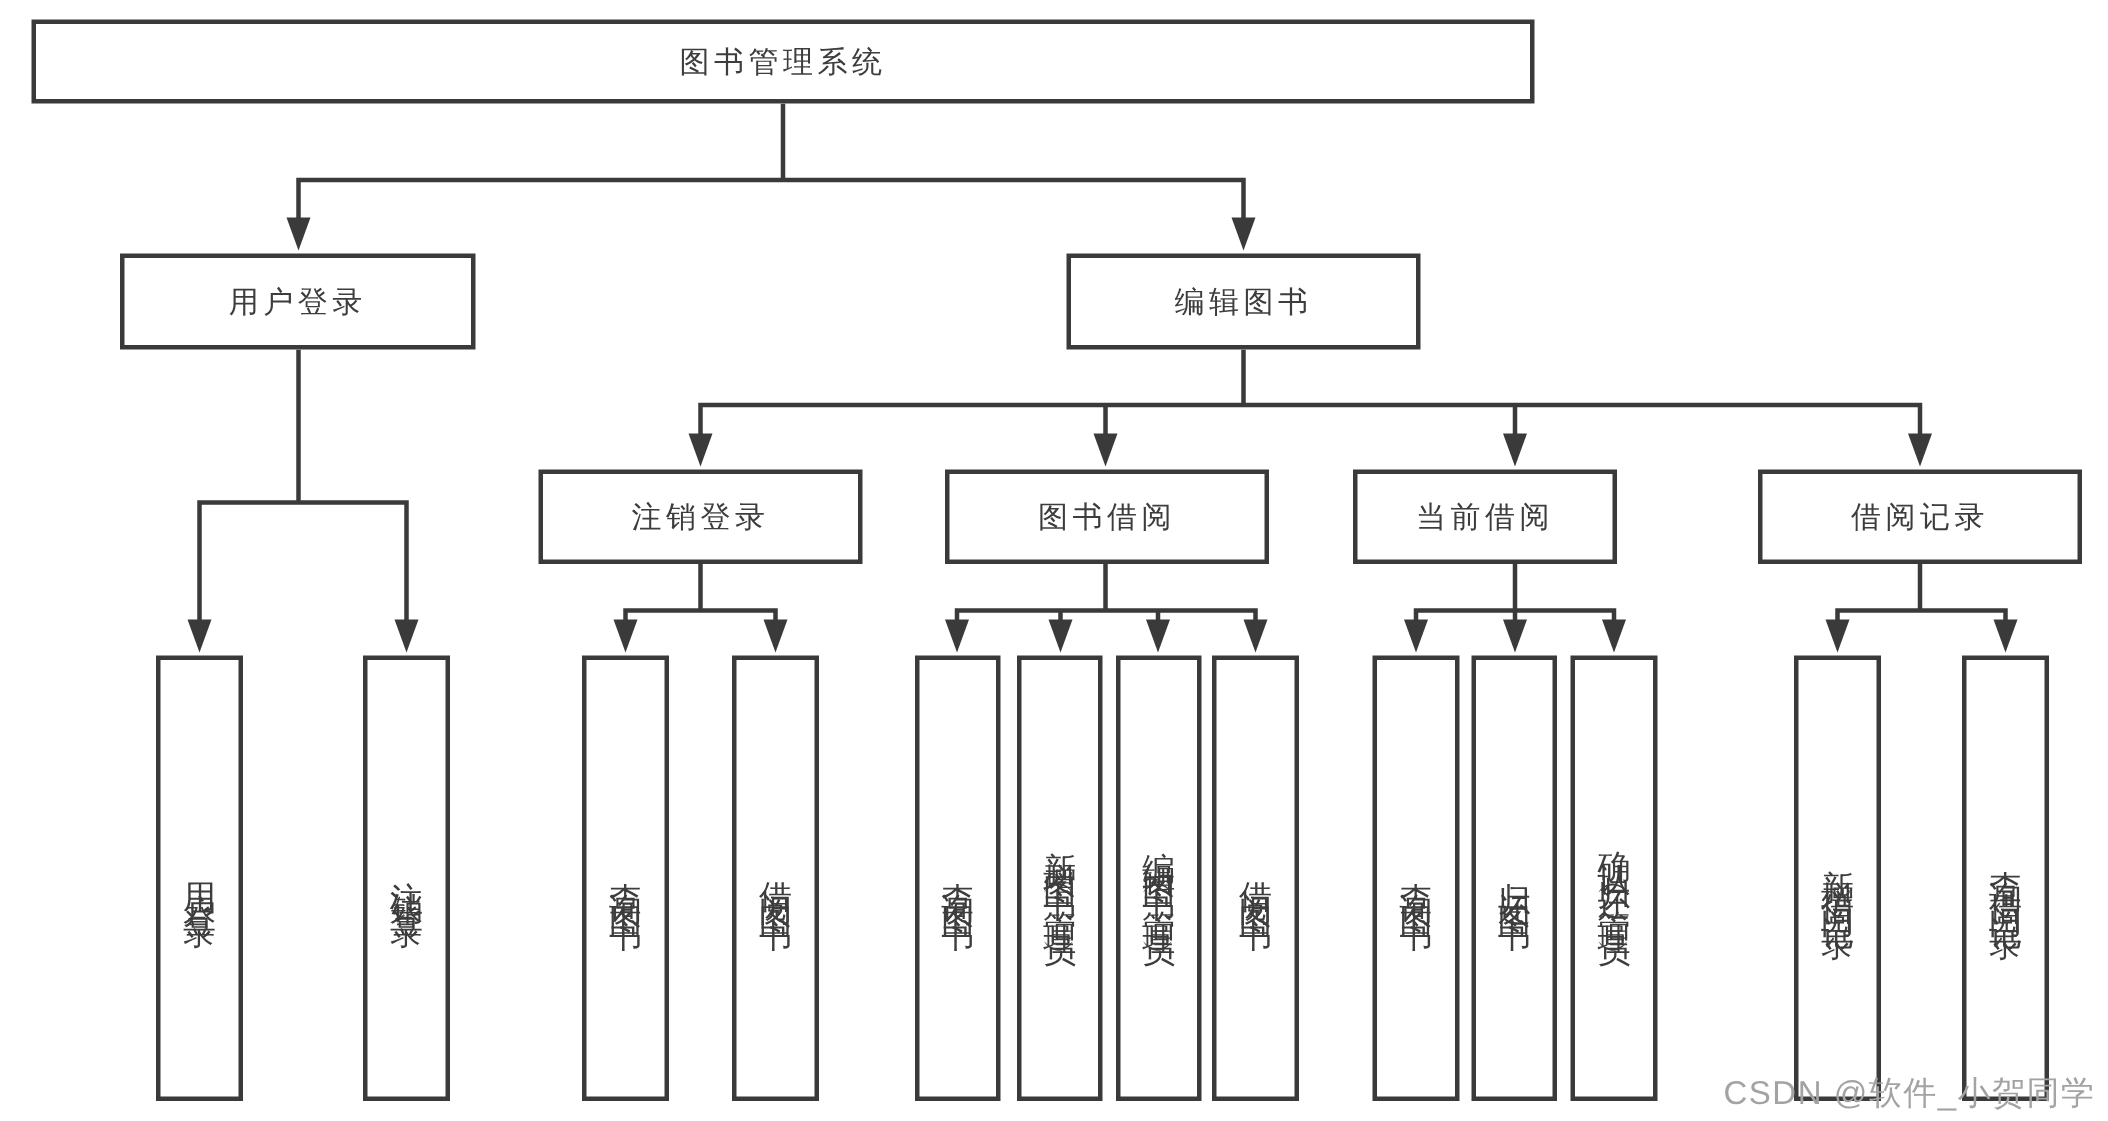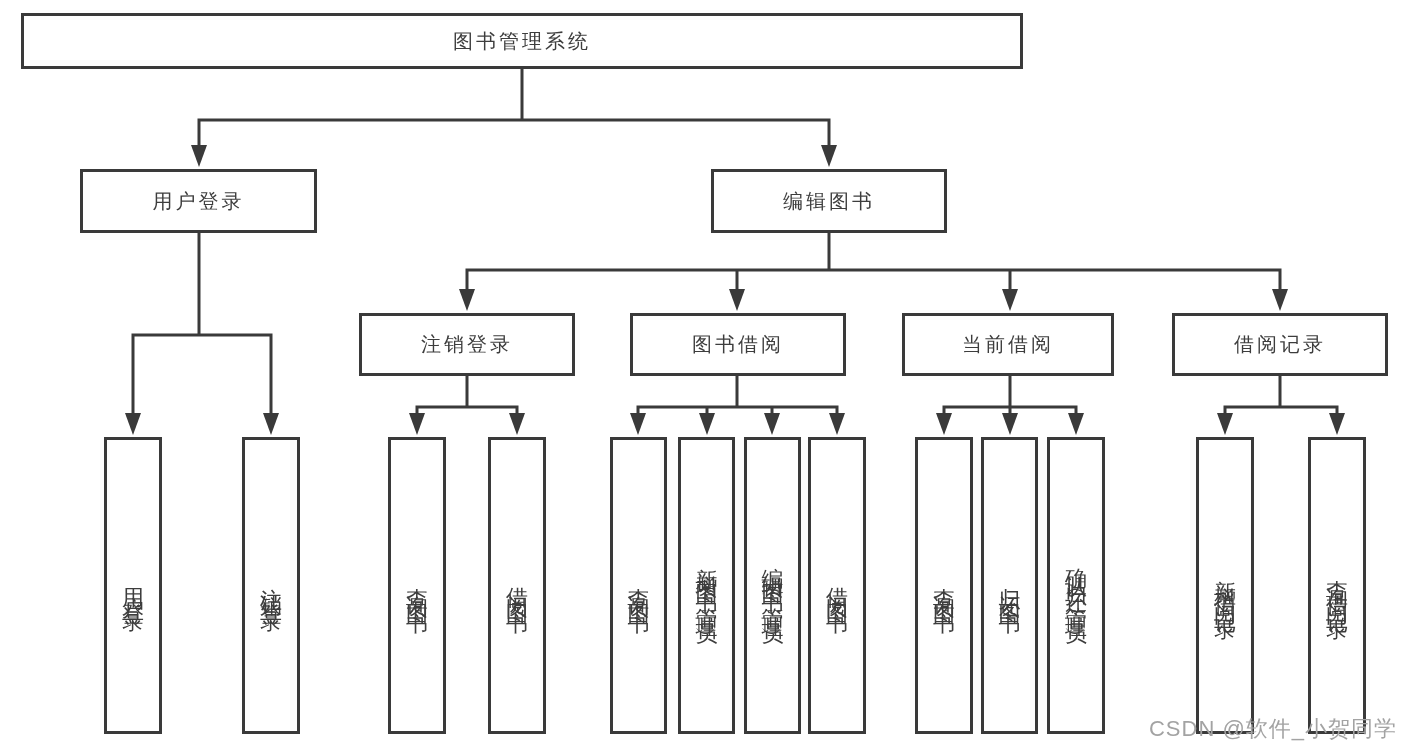--- a/index.html
+++ b/index.html
@@ -125,21 +125,21 @@
     </g>
   </svg>
 
   <div class="node h-node" style="left:21px; top:13px; width:1002px; height:56px;">图书管理系统</div>
 
   <div class="node h-node" style="left:80px; top:169px; width:237px; height:64px;">用户登录</div>
   <div class="node h-node" style="left:711px; top:169px; width:236px; height:64px;">编辑图书</div>
 
   <div class="node h-node" style="left:359px; top:313px; width:216px; height:63px;">注销登录</div>
   <div class="node h-node" style="left:630px; top:313px; width:216px; height:63px;">图书借阅</div>
-  <div class="node h-node" style="left:902px; top:313px; width:212px; height:63px;">当前借阅</div>
+  <div class="node h-node" style="left:902px; top:313px; width:176px; height:63px;">当前借阅</div>
   <div class="node h-node" style="left:1172px; top:313px; width:216px; height:63px;">借阅记录</div>
 
   <div class="node leaf" style="left:104px; top:437px; width:58px; height:297px;">用户登录</div>
   <div class="node leaf" style="left:242px; top:437px; width:58px; height:297px;">注销登录</div>
 
   <div class="node leaf" style="left:388px; top:437px; width:58px; height:297px;">查询图书</div>
   <div class="node leaf" style="left:488px; top:437px; width:58px; height:297px;">借阅图书</div>
 
   <div class="node leaf" style="left:610px; top:437px; width:57px; height:297px;">查询图书</div>
   <div class="node leaf" style="left:678px; top:437px; width:57px; height:297px;">新增图书（管理员）</div>

